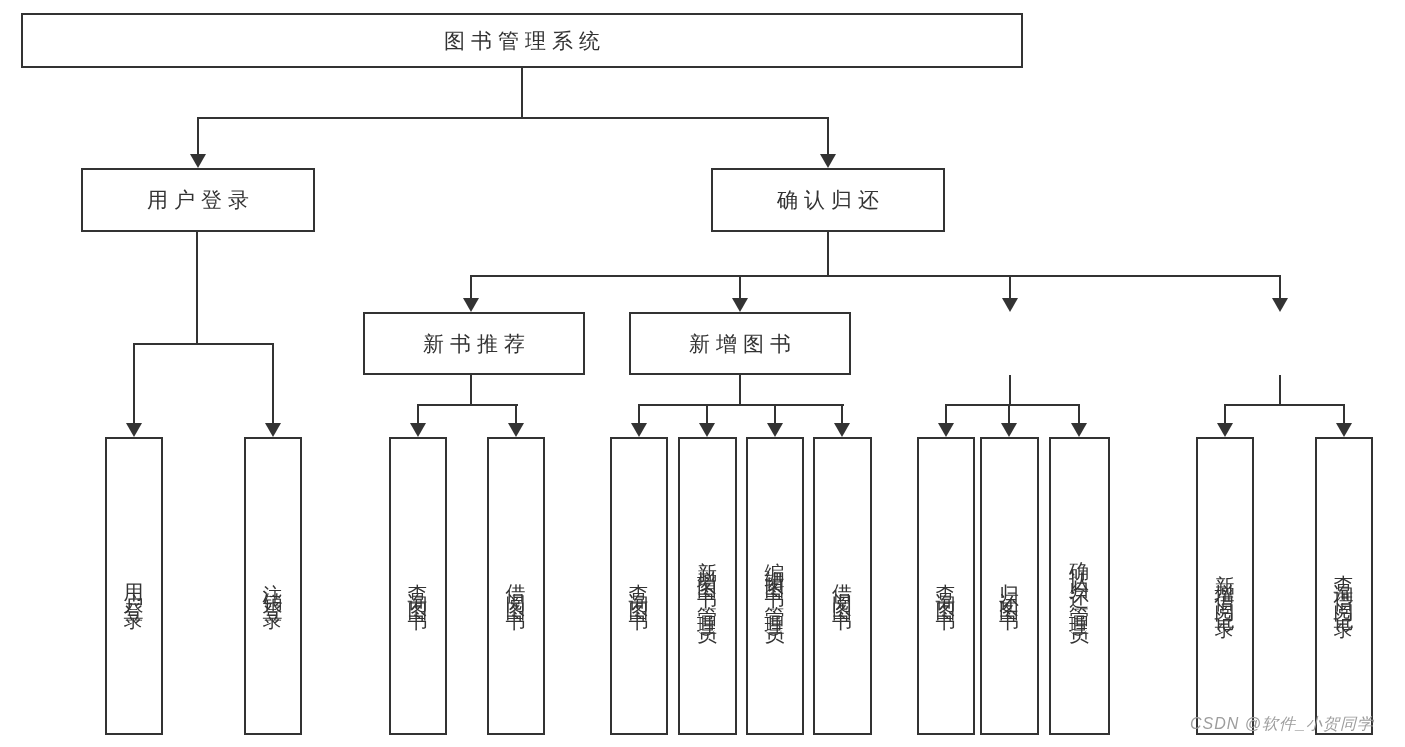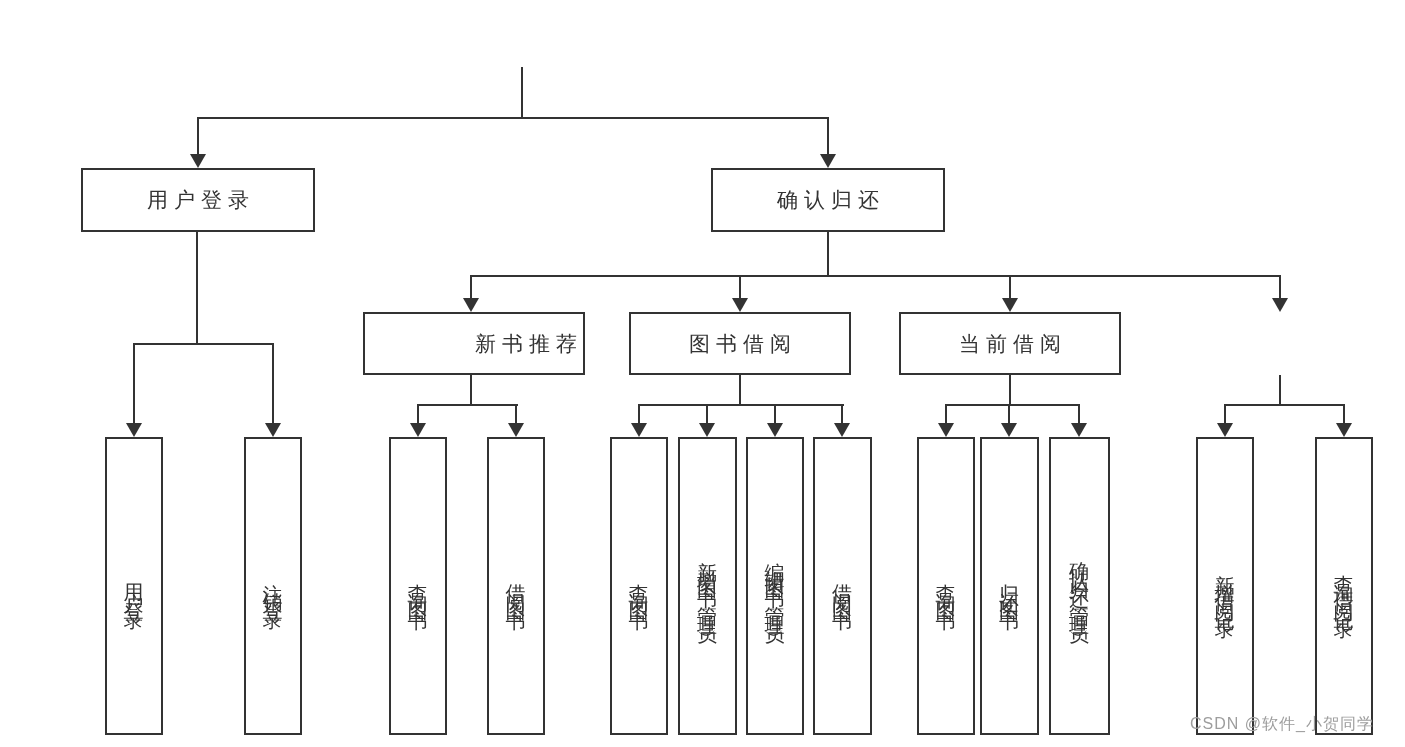--- a/index.html
+++ b/index.html
@@ -37,27 +37,31 @@
     border-right:8px solid transparent;
     border-top:14px solid #333333;
   }
   .watermark{
     position:absolute;
     left:1190px;top:714px;
     font-size:16px;
     color:#9d9d9d;
     letter-spacing:1px;
     white-space:nowrap;
+    font-style:italic;
   }
 </style>
 </head>
 <body>
 
 <div class="canvas">
 
+  <div class="box hbox" style="left:21px;top:13px;width:1002px;height:55px;">
+    <span class="lbl">图书管理系统</span>
+  </div>
 
   <div class="line" style="left:521px;top:67px;width:2px;height:51px;"></div>
   <div class="line" style="left:197px;top:117px;width:632px;height:2px;"></div>
   <div class="line" style="left:197px;top:117px;width:2px;height:38px;"></div>
   <div class="arrow" style="left:190px;top:154px;"></div>
   <div class="line" style="left:827px;top:117px;width:2px;height:38px;"></div>
   <div class="arrow" style="left:820px;top:154px;"></div>
 
   <div class="box hbox" style="left:81px;top:168px;width:234px;height:64px;">
     <span class="lbl">用户登录</span>
@@ -77,28 +81,25 @@
   <div class="line" style="left:470px;top:275px;width:811px;height:2px;"></div>
   <div class="line" style="left:470px;top:275px;width:2px;height:24px;"></div>
   <div class="arrow" style="left:463px;top:298px;"></div>
   <div class="line" style="left:739px;top:275px;width:2px;height:24px;"></div>
   <div class="arrow" style="left:732px;top:298px;"></div>
   <div class="line" style="left:1009px;top:275px;width:2px;height:24px;"></div>
   <div class="arrow" style="left:1002px;top:298px;"></div>
   <div class="line" style="left:1279px;top:275px;width:2px;height:24px;"></div>
   <div class="arrow" style="left:1272px;top:298px;"></div>
 
-  <div class="box hbox" style="left:363px;top:312px;width:222px;height:63px;justify-content:flex-end;">
+  <div class="box hbox" style="left:363px;top:312px;width:222px;height:63px;">
     <span class="lbl">新书推荐</span>
   </div>
   <div class="box hbox" style="left:629px;top:312px;width:222px;height:63px;">
-    <span class="lbl">图书借阅</span>
-  </div>
-  <div class="box hbox" style="left:899px;top:312px;width:222px;height:63px;">
-    <span class="lbl">当前借阅</span>
+    <span class="lbl">新增图书</span>
   </div>
 
   <div class="line" style="left:470px;top:375px;width:2px;height:29px;"></div>
   <div class="line" style="left:417px;top:404px;width:101px;height:2px;"></div>
   <div class="line" style="left:417px;top:404px;width:2px;height:20px;"></div>
   <div class="arrow" style="left:410px;top:423px;"></div>
   <div class="line" style="left:515px;top:404px;width:2px;height:20px;"></div>
   <div class="arrow" style="left:508px;top:423px;"></div>
 
   <div class="line" style="left:739px;top:375px;width:2px;height:29px;"></div>

